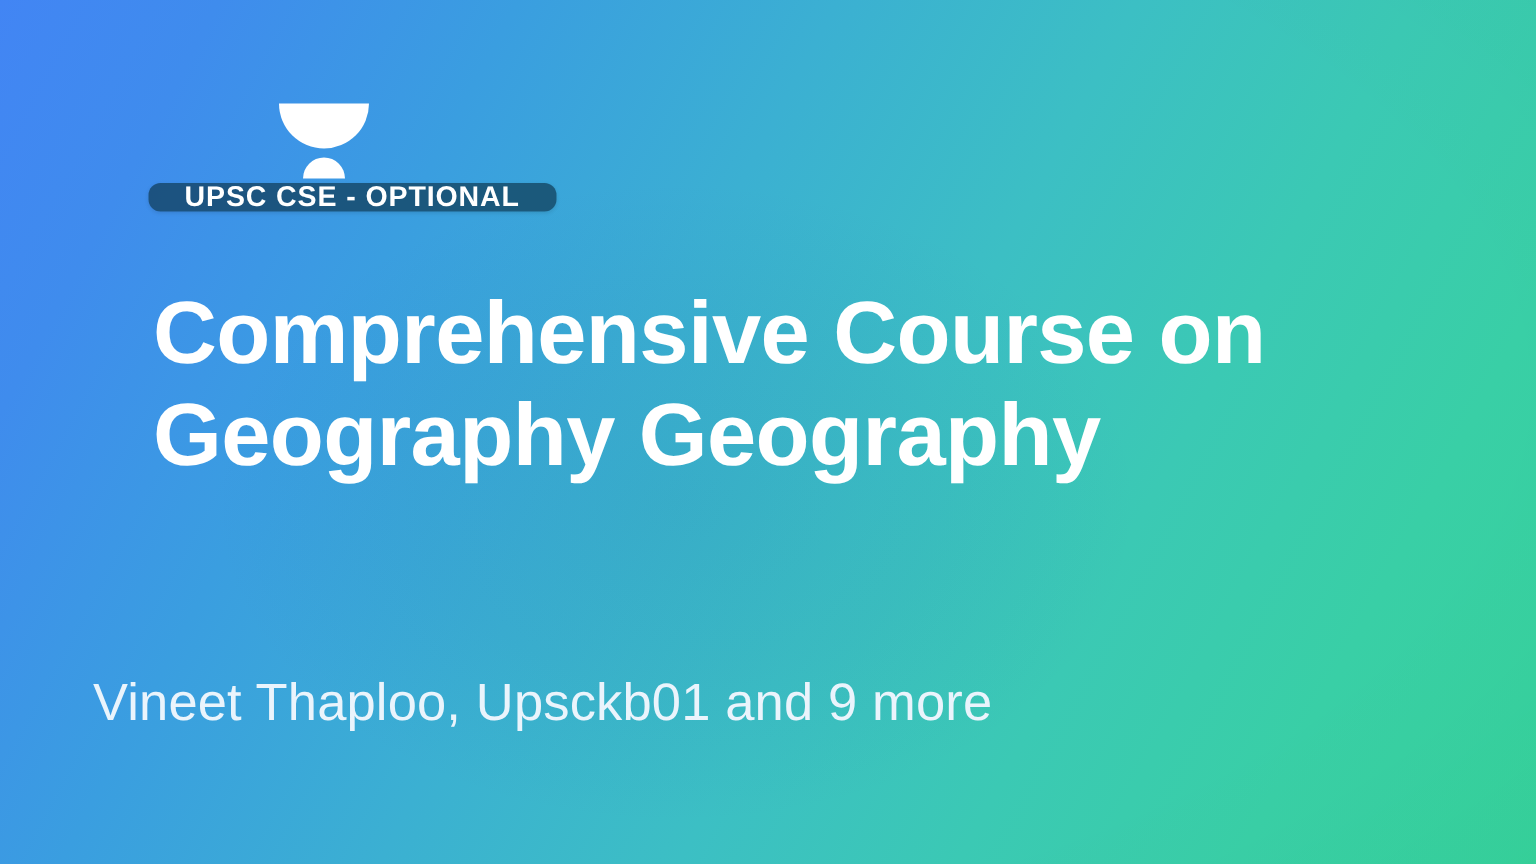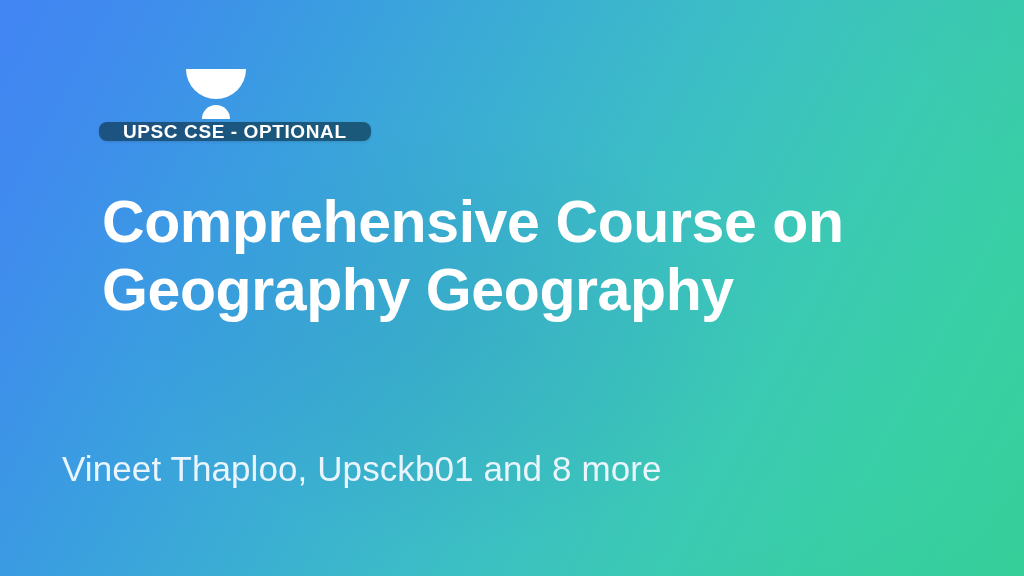--- a/index.html
+++ b/index.html
@@ -146,15 +146,15 @@
       <span id="category-badge-label">UPSC CSE - OPTIONAL</span>
     </div>
 
   </div>
 
   <h1 id="course-title">
     <span class="title-line">Comprehensive Course on</span>
     <span class="title-line">Geography Geography</span>
   </h1>
 
-  <div id="educators-line">Vineet Thaploo, Upsckb01 and 8 more</div>
+  <div id="educators-line">Vineet Thaploo, Upsckb01 and 9 more</div>
 
 </div>
 
 </body></html>

